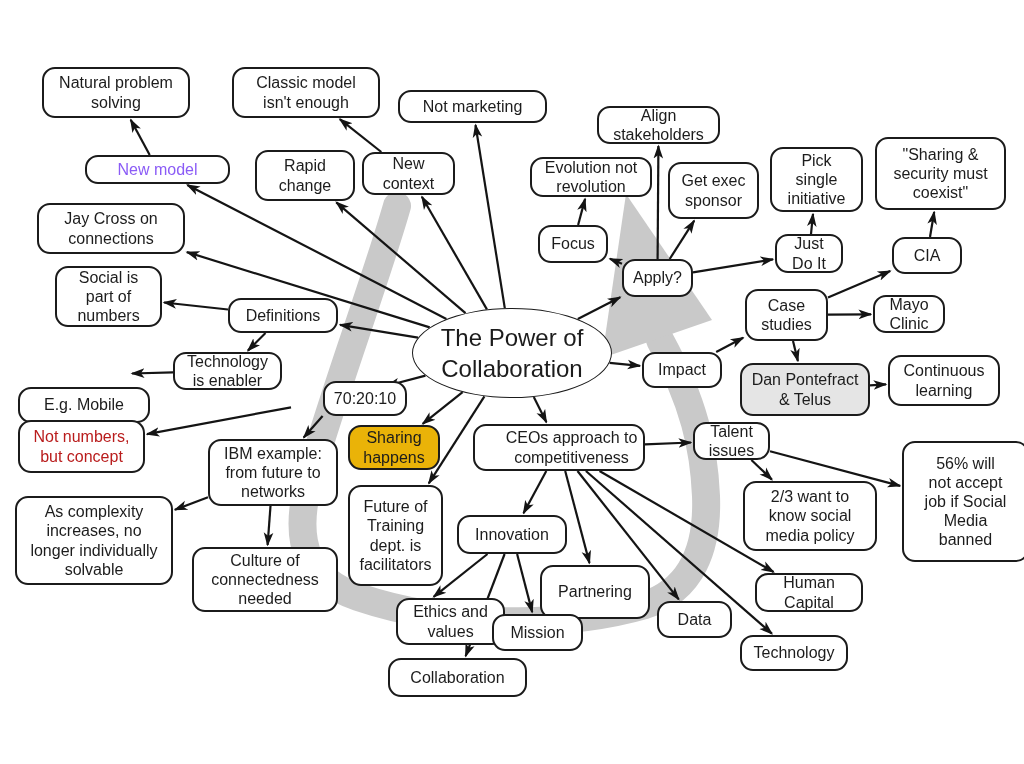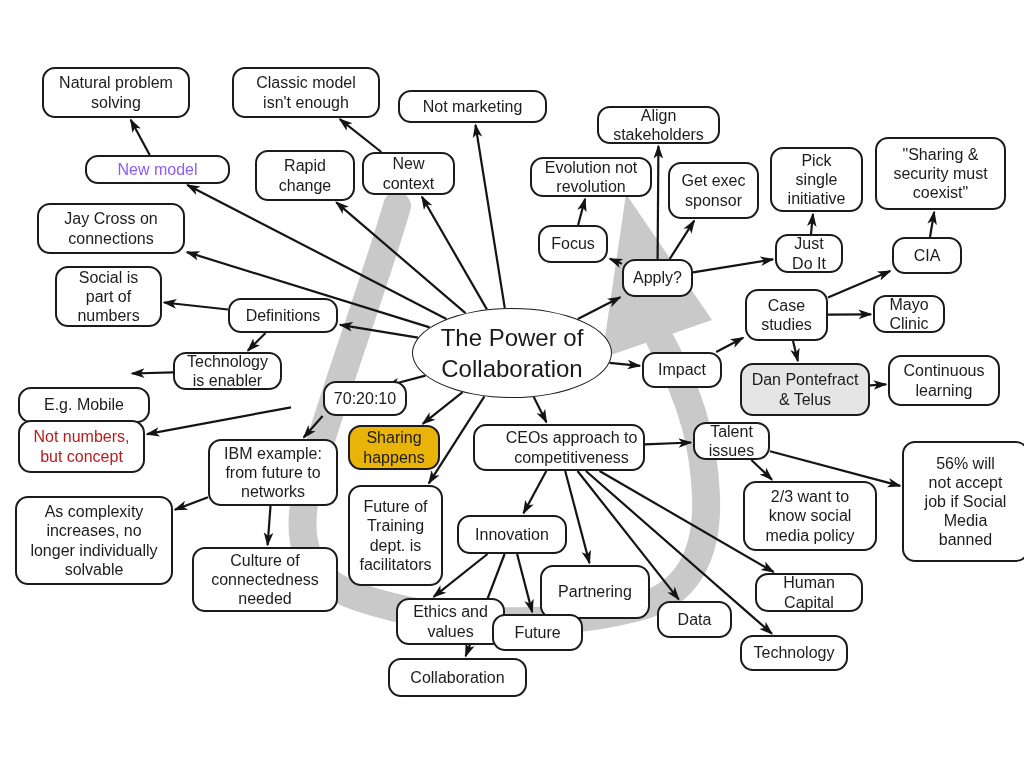--- a/index.html
+++ b/index.html
@@ -179,17 +179,17 @@
       <div class="node" style="left: 457px; top: 515px; width: 110px; height: 39px; border-color: rgb(27, 27, 27); background: rgb(255, 255, 255); color: rgb(28, 28, 28);">Innovation</div>
       <div class="node" style="left: 192px; top: 547px; width: 146px; height: 65px; border-color: rgb(27, 27, 27); background: rgb(255, 255, 255); color: rgb(28, 28, 28);">Culture of
 connectedness
 needed</div>
       <div class="node" style="left: 540px; top: 565px; width: 110px; height: 54px; border-color: rgb(27, 27, 27); background: rgb(255, 255, 255); color: rgb(28, 28, 28);">Partnering</div>
       <div class="node" style="left: 755px; top: 573px; width: 108px; height: 39px; border-color: rgb(27, 27, 27); background: rgb(255, 255, 255); color: rgb(28, 28, 28);">Human
 Capital</div>
       <div class="node" style="left: 657px; top: 601px; width: 75px; height: 37px; border-color: rgb(27, 27, 27); background: rgb(255, 255, 255); color: rgb(28, 28, 28);">Data</div>
       <div class="node" style="left: 348px; top: 598px; width: 109px; height: 47px; border-color: rgb(27, 27, 27); background: rgb(255, 255, 255); color: rgb(28, 28, 28); margin-left: 48px;">Ethics and
 values</div>
-      <div class="node" style="left: 492px; top: 614px; width: 91px; height: 37px; border-color: rgb(27, 27, 27); background: rgb(255, 255, 255); color: rgb(28, 28, 28);">Future</div>
+      <div class="node" style="left: 492px; top: 614px; width: 91px; height: 37px; border-color: rgb(27, 27, 27); background: rgb(255, 255, 255); color: rgb(28, 28, 28);">Mission</div>
       <div class="node" style="left: 740px; top: 635px; width: 108px; height: 36px; border-color: rgb(27, 27, 27); background: rgb(255, 255, 255); color: rgb(28, 28, 28);">Technology</div>
       <div class="node" style="left: 388px; top: 658px; width: 139px; height: 39px; border-color: rgb(27, 27, 27); background: rgb(255, 255, 255); color: rgb(28, 28, 28);">Collaboration</div>
     </div>
 </div>
 
 </body></html>

